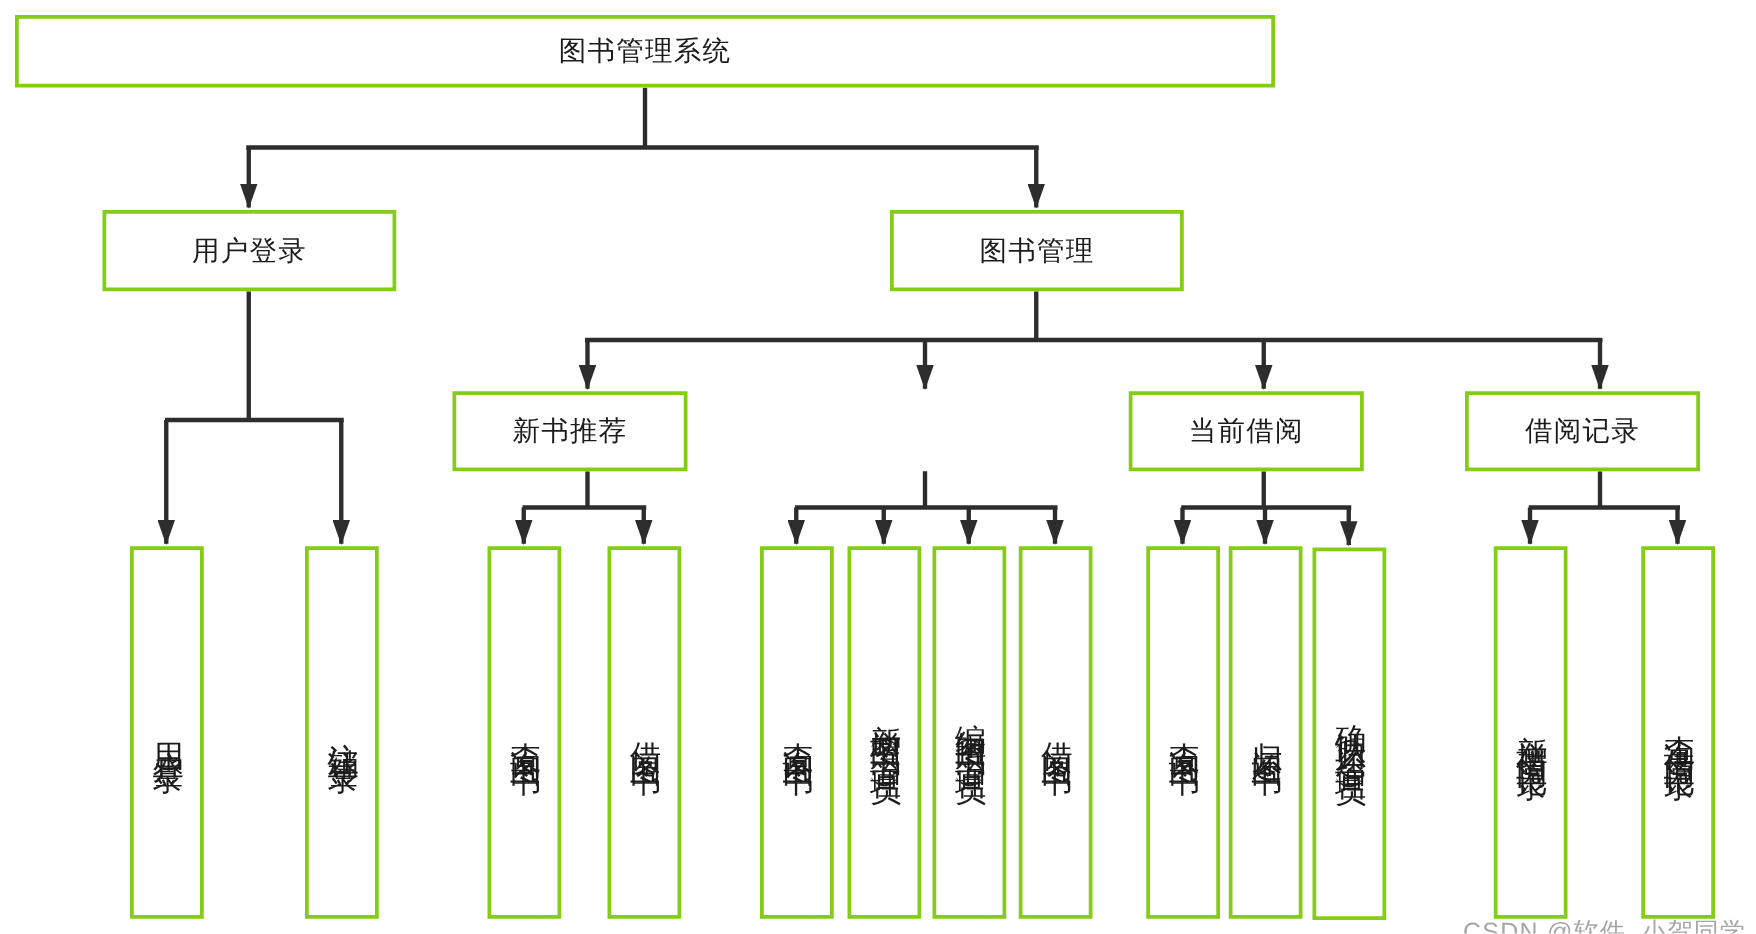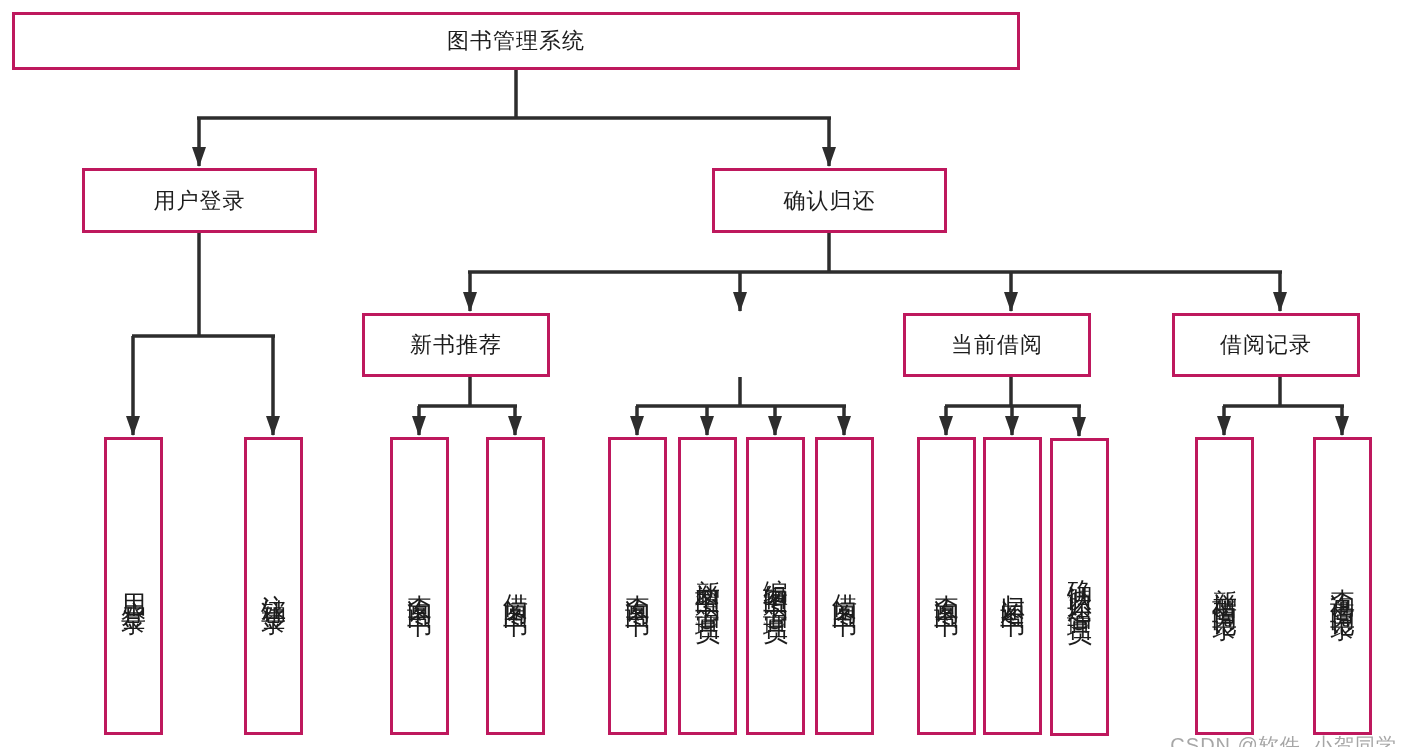--- a/index.html
+++ b/index.html
@@ -15,21 +15,21 @@
   #wires {
     position: absolute;
     left: 0; top: 0;
     width: 1405px; height: 747px;
     z-index: 1;
   }
   .node {
     position: absolute;
     box-sizing: border-box;
     background: #ffffff;
-    border: 3px solid #be185d;
+    border: 3px solid #84cc16;
     display: flex;
     align-items: center;
     justify-content: center;
     z-index: 2;
   }
   .hlabel {
     font-size: 22px;
     letter-spacing: 1px;
     white-space: nowrap;
   }
@@ -113,21 +113,21 @@
   </svg>
 
   <div class="node root">
     <span class="hlabel">图书管理系统</span>
   </div>
 
   <div class="node lvl2" style="left:82px">
     <span class="hlabel">用户登录</span>
   </div>
   <div class="node lvl2" style="left:712px">
-    <span class="hlabel">确认归还</span>
+    <span class="hlabel">图书管理</span>
   </div>
 
   <div class="node lvl3" style="left:362px">
     <span class="hlabel">新书推荐</span>
   </div>
   <div class="node lvl3" style="left:1172px">
     <span class="hlabel">借阅记录</span>
   </div>
   <div class="node lvl3" style="left:903px">
     <span class="hlabel">当前借阅</span>

